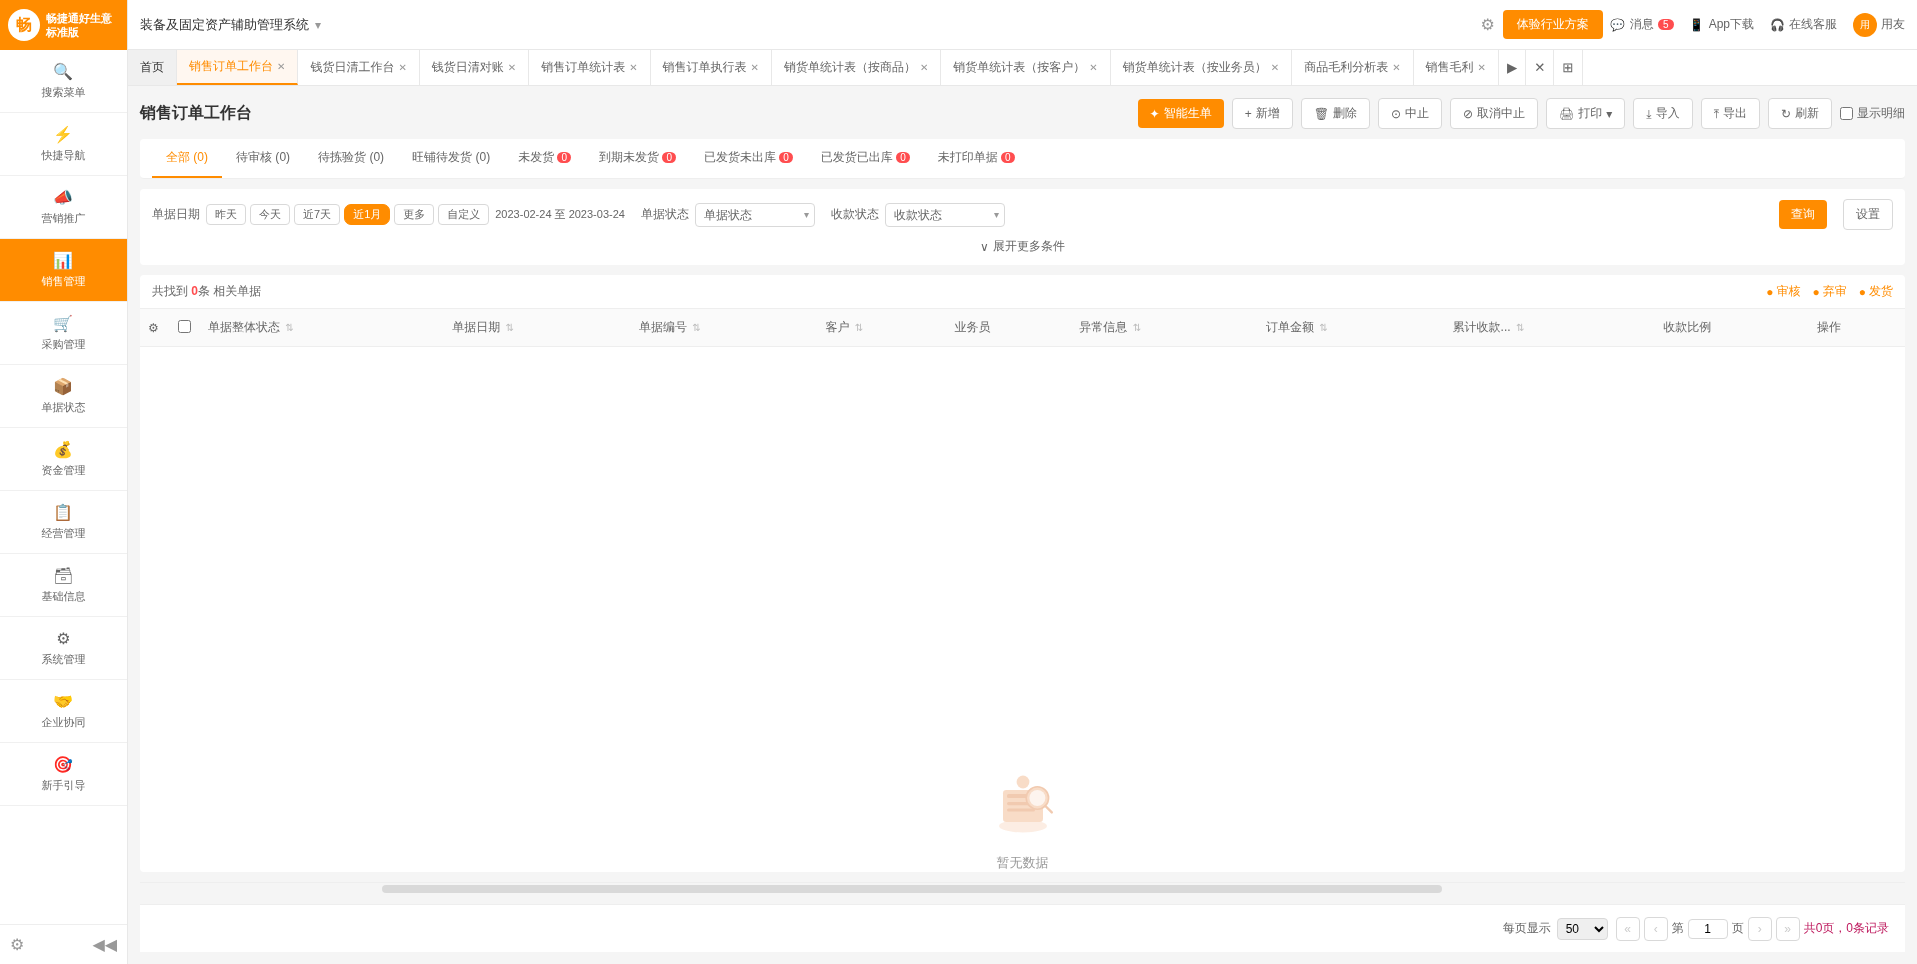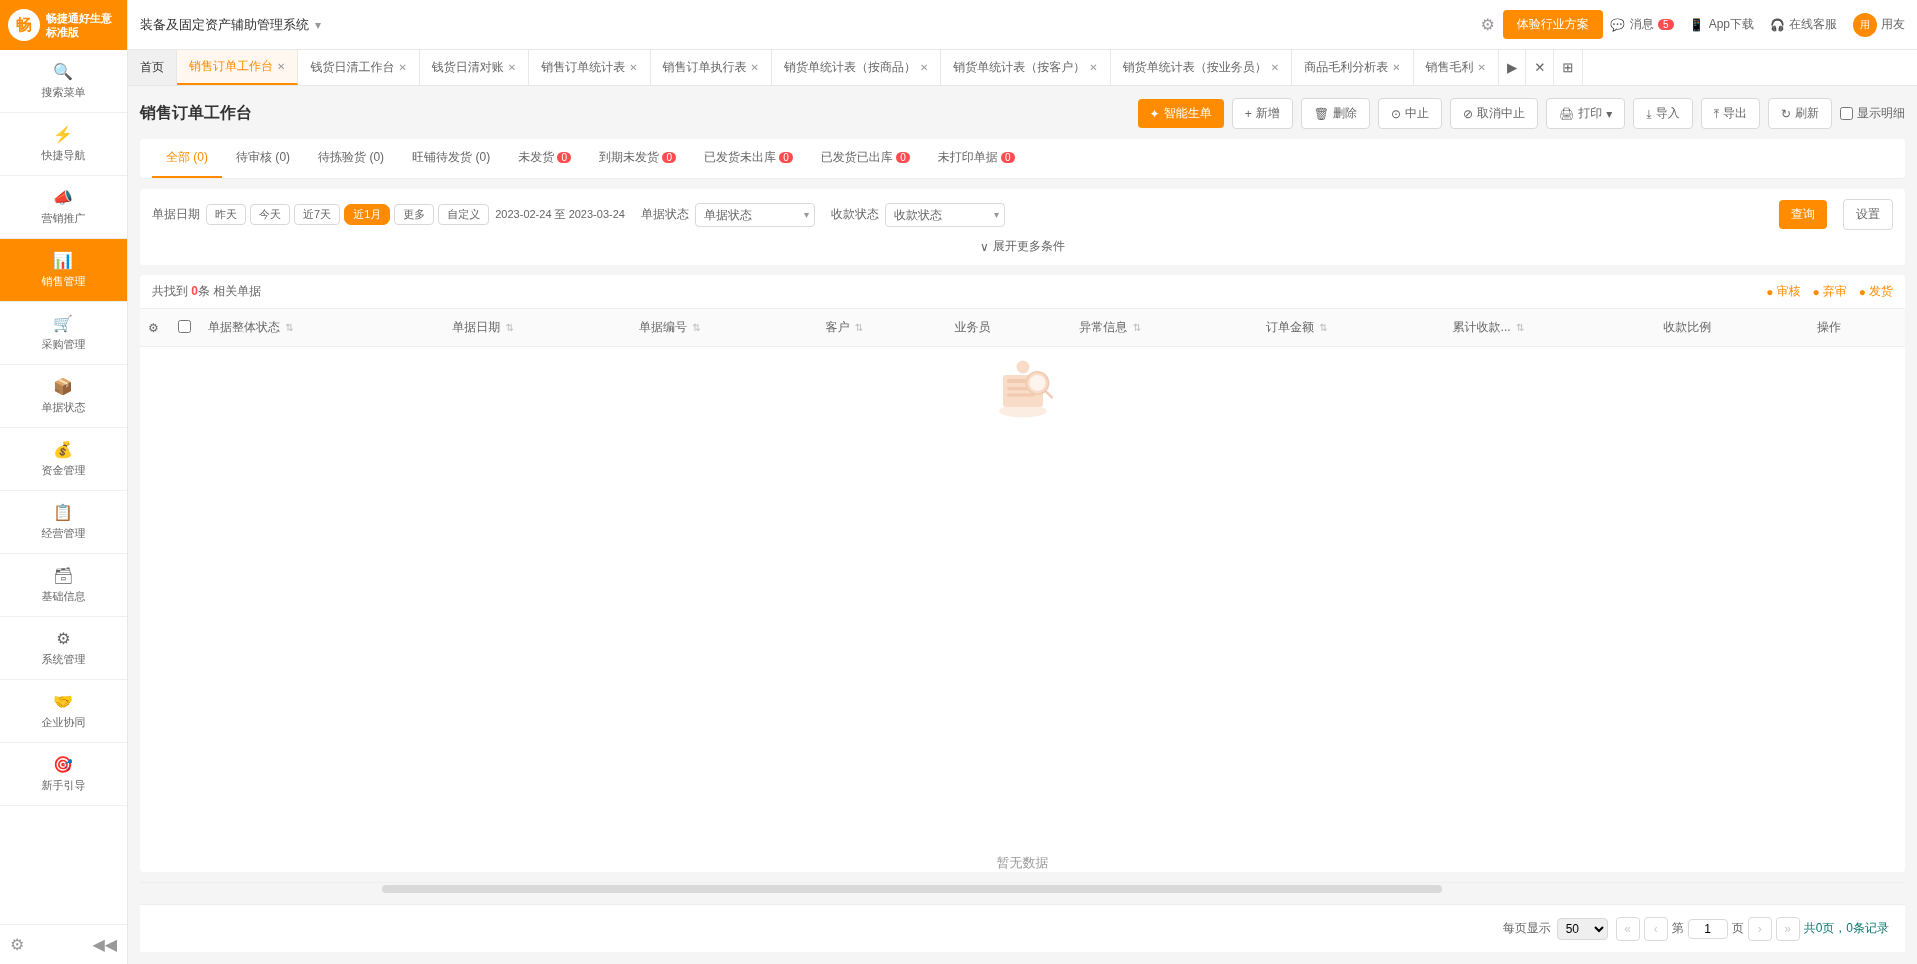--- a/index.html
+++ b/index.html
@@ -75,33 +75,33 @@
     .table-bulk-actions { display: flex; gap: 12px; }
     .bulk-action-btn { display: flex; align-items: center; gap: 3px; color: #ff8c00; cursor: pointer; font-size: 12px; }
     table { width: 100%; border-collapse: collapse; font-size: 12px; }
     .table-header { background: #fafafa; }
     th { padding: 10px 8px; text-align: left; color: #666; font-weight: normal; border-bottom: 1px solid #eee; white-space: nowrap; }
     th .sort-icon { color: #bbb; font-size: 10px; margin-left: 2px; }
     .checkbox-col { width: 30px; }
     .settings-col { width: 30px; }
 
     
-    .empty-state { flex: 1; display: flex; flex-direction: column; align-items: center; justify-content: space-between; gap: 12px; }
+    .empty-state { flex: 1; display: flex; flex-direction: column; align-items: center; justify-content: flex-end; gap: 12px; }
     .empty-icon { width: 80px; height: 80px; opacity: 0.6; }
     .empty-text { color: #999; font-size: 13px; }
 
     
     .pagination { height: 48px; background: #fff; border-top: 1px solid #eee; display: flex; align-items: center; justify-content: flex-end; padding: 0 16px; gap: 8px; flex-shrink: 0; }
     .page-size { display: flex; align-items: center; gap: 6px; color: #666; }
     .page-size select { padding: 2px 4px; border: 1px solid #d9d9d9; border-radius: 4px; font-size: 12px; }
     .page-nav { display: flex; align-items: center; gap: 4px; color: #666; }
     .page-nav-btn { width: 24px; height: 24px; display: flex; align-items: center; justify-content: center; border: 1px solid #d9d9d9; border-radius: 4px; cursor: pointer; background: #fff; color: #666; font-size: 12px; }
     .page-nav-btn.disabled { color: #ccc; cursor: not-allowed; }
     .page-input { width: 40px; padding: 2px 4px; border: 1px solid #d9d9d9; border-radius: 4px; text-align: center; font-size: 12px; }
-    .page-total { color: #0f766e; }
+    .page-total { color: #be185d; }
 
     
     .scrollbar-area { height: 12px; background: #f5f5f5; border-top: 1px solid #eee; flex-shrink: 0; position: relative; overflow: hidden; }
     .scrollbar-thumb { position: absolute; left: 242px; width: 1060px; height: 8px; top: 2px; background: #d9d9d9; border-radius: 4px; }
   </style>
 </head>
 <body>
 
 <div class="sidebar">
   <div class="sidebar-logo">

